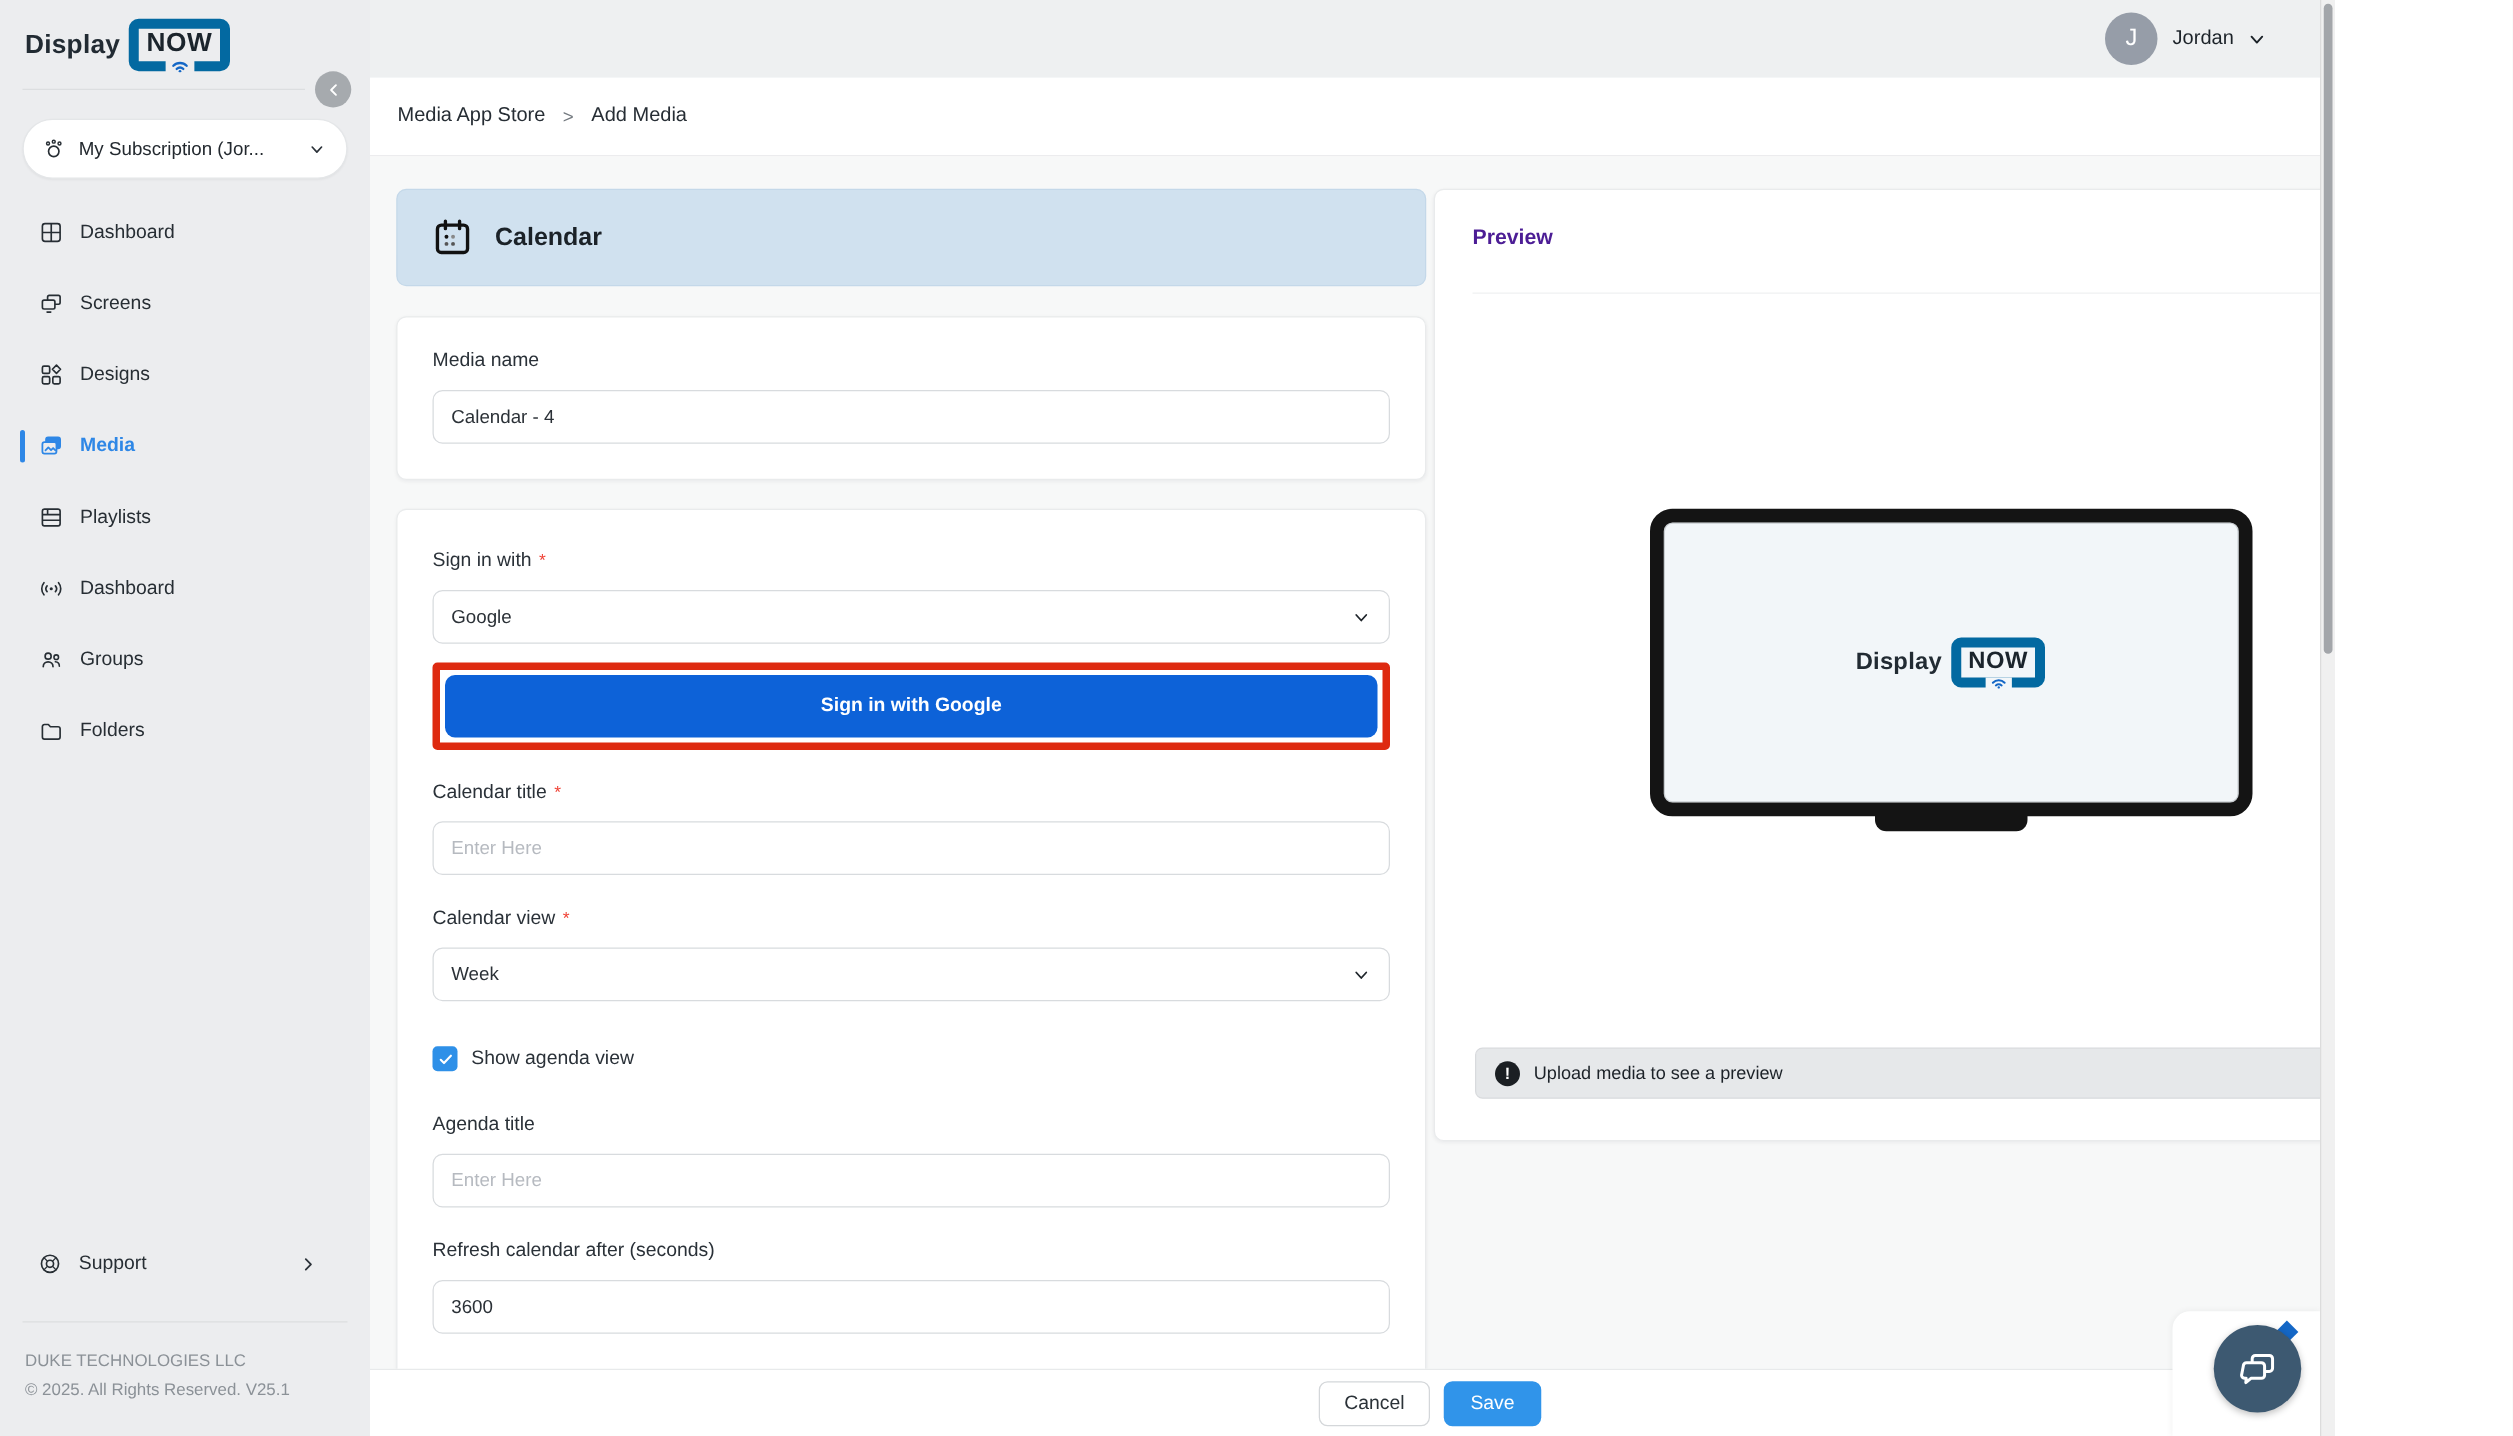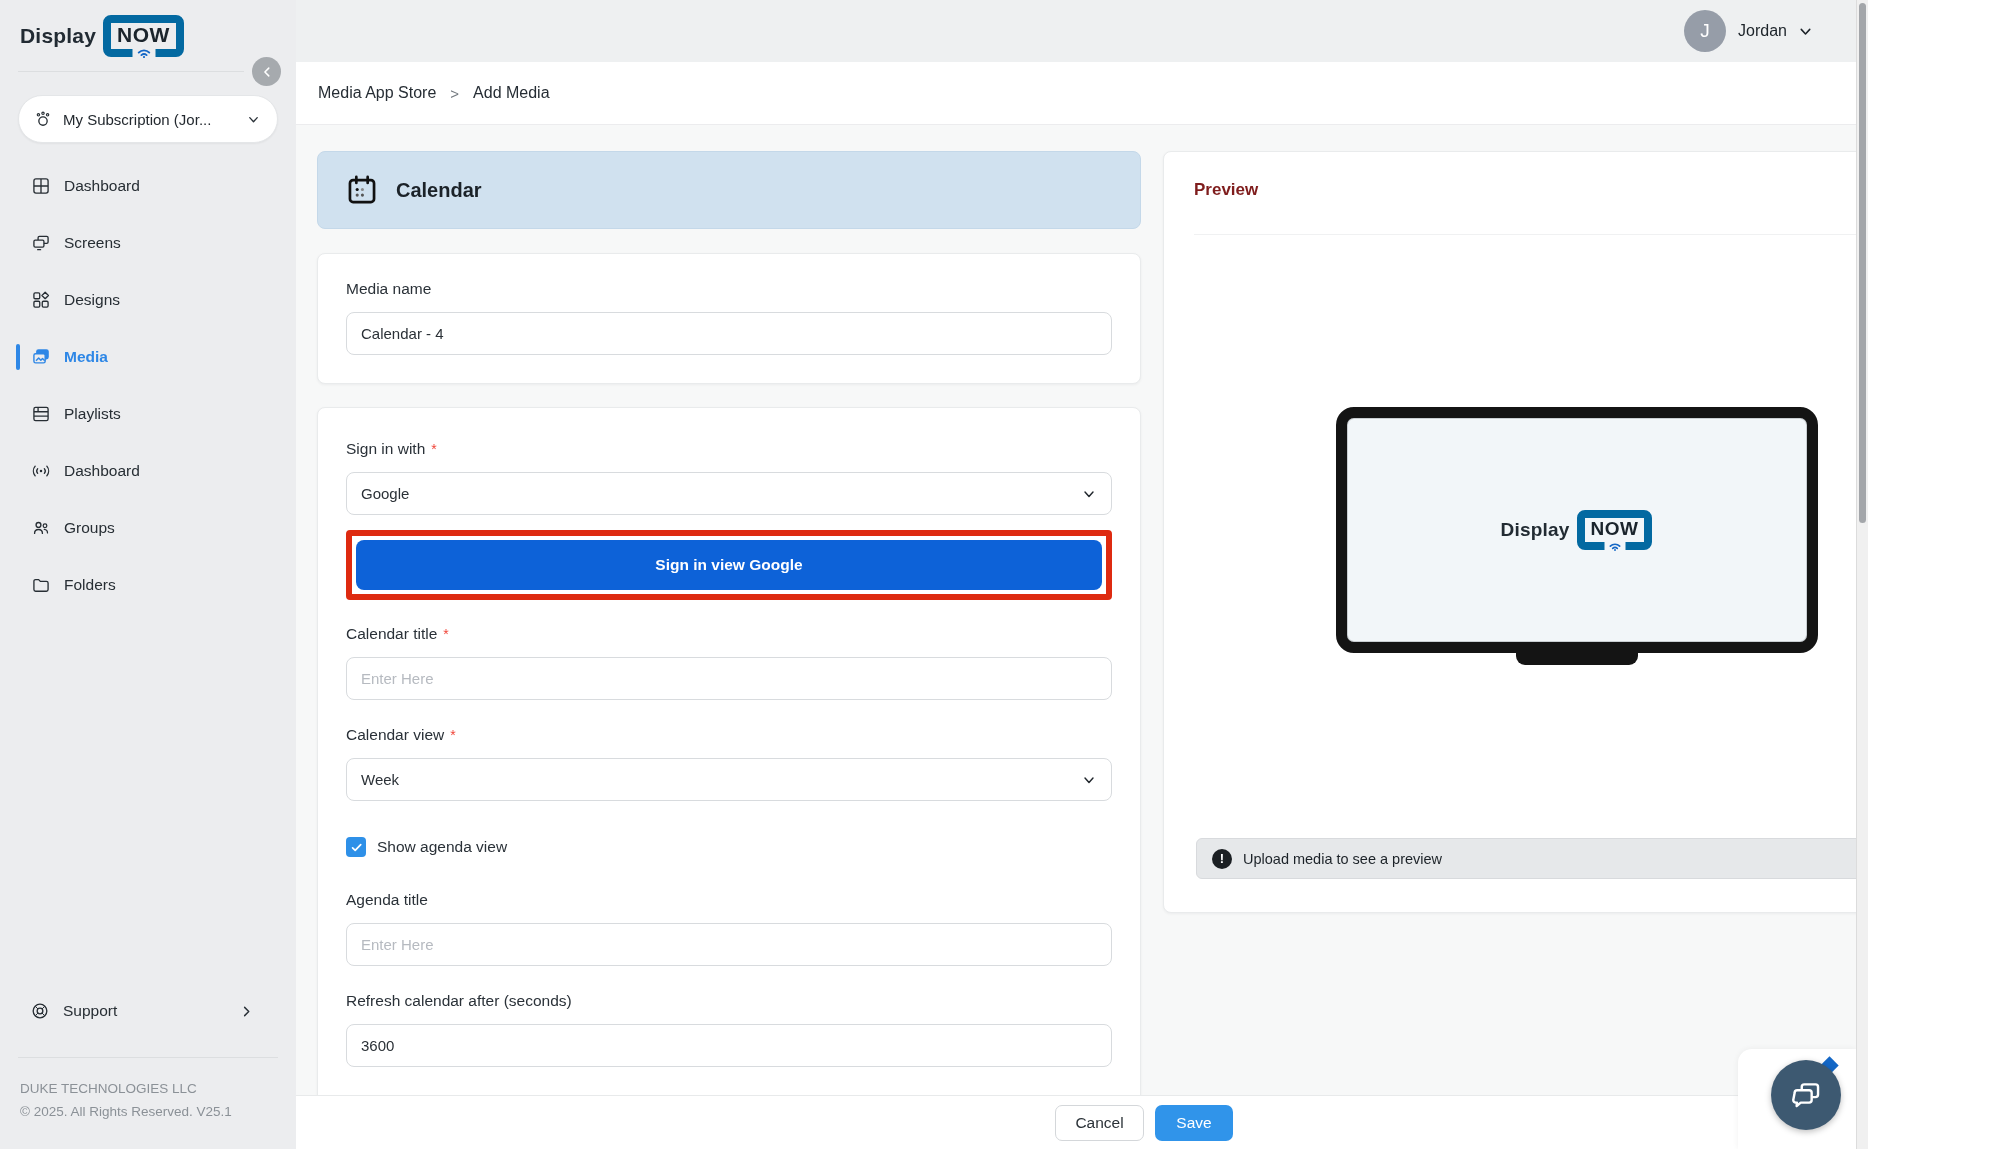--- a/index.html
+++ b/index.html
@@ -37,21 +37,21 @@
   .main { position:absolute; left:296px; right:0; top:0; bottom:0; }
   .topbar { height:62px; background:#eef0f1; position:relative; }
   .user-menu { position:absolute; right:54px; top:0; height:62px; display:flex; align-items:center; cursor:pointer; }
   .avatar { width:42px; height:42px; border-radius:50%; background:#969da8; color:#fff; font-size:19px; font-weight:500; display:flex; align-items:center; justify-content:center; }
   .user-name { margin:0 10px 0 12px; font-size:16px; color:#1c2329; font-weight:500; }
   .crumbbar { height:63px; background:#fff; border-bottom:1px solid #ececee; display:flex; align-items:center; padding-left:22px; }
   .crumb-link { font-size:16px; color:#262d34; cursor:pointer; }
   .crumb-sep { margin:0 14px; font-size:15px; color:#73797f; }
   .crumb-current { font-size:16px; color:#262d34; }
 
-  .content { position:absolute; left:0; right:0; top:125px; bottom:0; background:#f7f8f8; padding:26px 0 0 21px; display:flex; gap:22px; align-items:flex-start; overflow:hidden; }
+  .content { position:absolute; left:0; right:0; top:125px; bottom:0; background:#f7f8f8; padding:26px 0 0 21px; display:flex; gap:6px; align-items:flex-start; overflow:hidden; }
   .form-col { width:824px; flex:none; }
   .preview-col { width:827px; flex:none; }
 
   .banner { height:78px; background:#d0e1ef; border:1px solid #c4d8e9; border-radius:8px; display:flex; align-items:center; padding-left:27px; }
   .banner-title { margin-left:17px; font-size:20px; font-weight:700; color:#1b2228; }
 
   .card { background:#fff; border:1px solid #e9ebec; border-radius:8px; box-shadow:0 1px 3px rgba(16,24,40,.05); }
   .card-media-name { margin-top:24px; padding:26px 28px 28px; }
   .card-form { margin-top:23px; padding:32px 28px 40px; }
 
@@ -66,21 +66,21 @@
   .annotated { margin-top:15px; border:6px solid #de2a10; border-radius:4px; padding:4px; }
   .g-signin { width:100%; height:50px; border:none; border-radius:8px; background:#0d62d8; color:#fff; font-size:15.5px; font-weight:600; font-family:"Liberation Sans", sans-serif; cursor:pointer; display:block; }
 
   .check-row { margin-top:36px; display:flex; align-items:center; cursor:pointer; }
   .checkbox { width:20px; height:20px; border-radius:4px; background:#2e90e8; display:flex; align-items:center; justify-content:center; flex:none; }
   .check-label { margin-left:11px; font-size:15.5px; color:#2a3138; }
   .mt-agenda { margin-top:34px; }
 
   
   .preview-card { height:762px; position:relative; padding:26px 30px 0; }
-  .preview-title { font-size:17px; font-weight:700; color:#7f1d1d; line-height:24px; }
+  .preview-title { font-size:17px; font-weight:700; color:#4c1d95; line-height:24px; }
   .preview-divider { margin-top:32px; border-top:1px solid #f0f1f2; }
   .monitor-wrap { display:flex; flex-direction:column; align-items:center; margin-top:172px; }
   .monitor { width:482px; height:246px; background:#f2f6f9; border:11px solid #141414; border-radius:18px; display:flex; align-items:center; justify-content:center; box-shadow:inset 0 0 0 1px #c9ced2; }
   .stand { width:122px; height:13px; background:#141414; border-radius:0 0 9px 9px; margin-top:-1px; }
   .notice { position:absolute; left:32px; right:40px; bottom:33px; height:41px; background:#e6e8ea; border:1px solid #d8dadd; border-radius:6px; display:flex; align-items:center; padding-left:15px; }
   .notice-icon { width:20px; height:20px; border-radius:50%; background:#1b1f23; color:#fff; font-size:13px; font-weight:700; text-align:center; line-height:20px; flex:none; }
   .notice-text { margin-left:11px; font-size:14.5px; color:#1c2228; }
 
   
   .footer { position:absolute; left:296px; right:0; bottom:0; height:54px; background:#fff; border-top:1px solid #e8eaeb; display:flex; align-items:center; padding-left:759px; gap:11px; z-index:5; }
@@ -262,21 +262,21 @@
             <span>Sign in with</span><span class="req">*</span>
           </div>
           <div class="selectbox">
             <span>Google</span>
             <svg class="chev" width="16" height="16" viewBox="0 0 20 20">
                 <path d="M5 7.5 10 13l5-5.5" stroke="#20262c" stroke-width="1.8" fill="none" stroke-linecap="round" stroke-linejoin="round"></path>
               </svg>
           </div>
 
           <div class="annotated">
-            <button class="g-signin">Sign in view Google</button>
+            <button class="g-signin">Sign in with Google</button>
           </div>
 
           <div class="f-label mt-label">
             <span>Calendar title</span><span class="req">*</span>
           </div>
           <input class="t-input" type="text" placeholder="Enter Here" style="">
 
           <div class="f-label" style="margin-top:26px;">
             <span>Calendar view</span><span class="req">*</span>
           </div>

